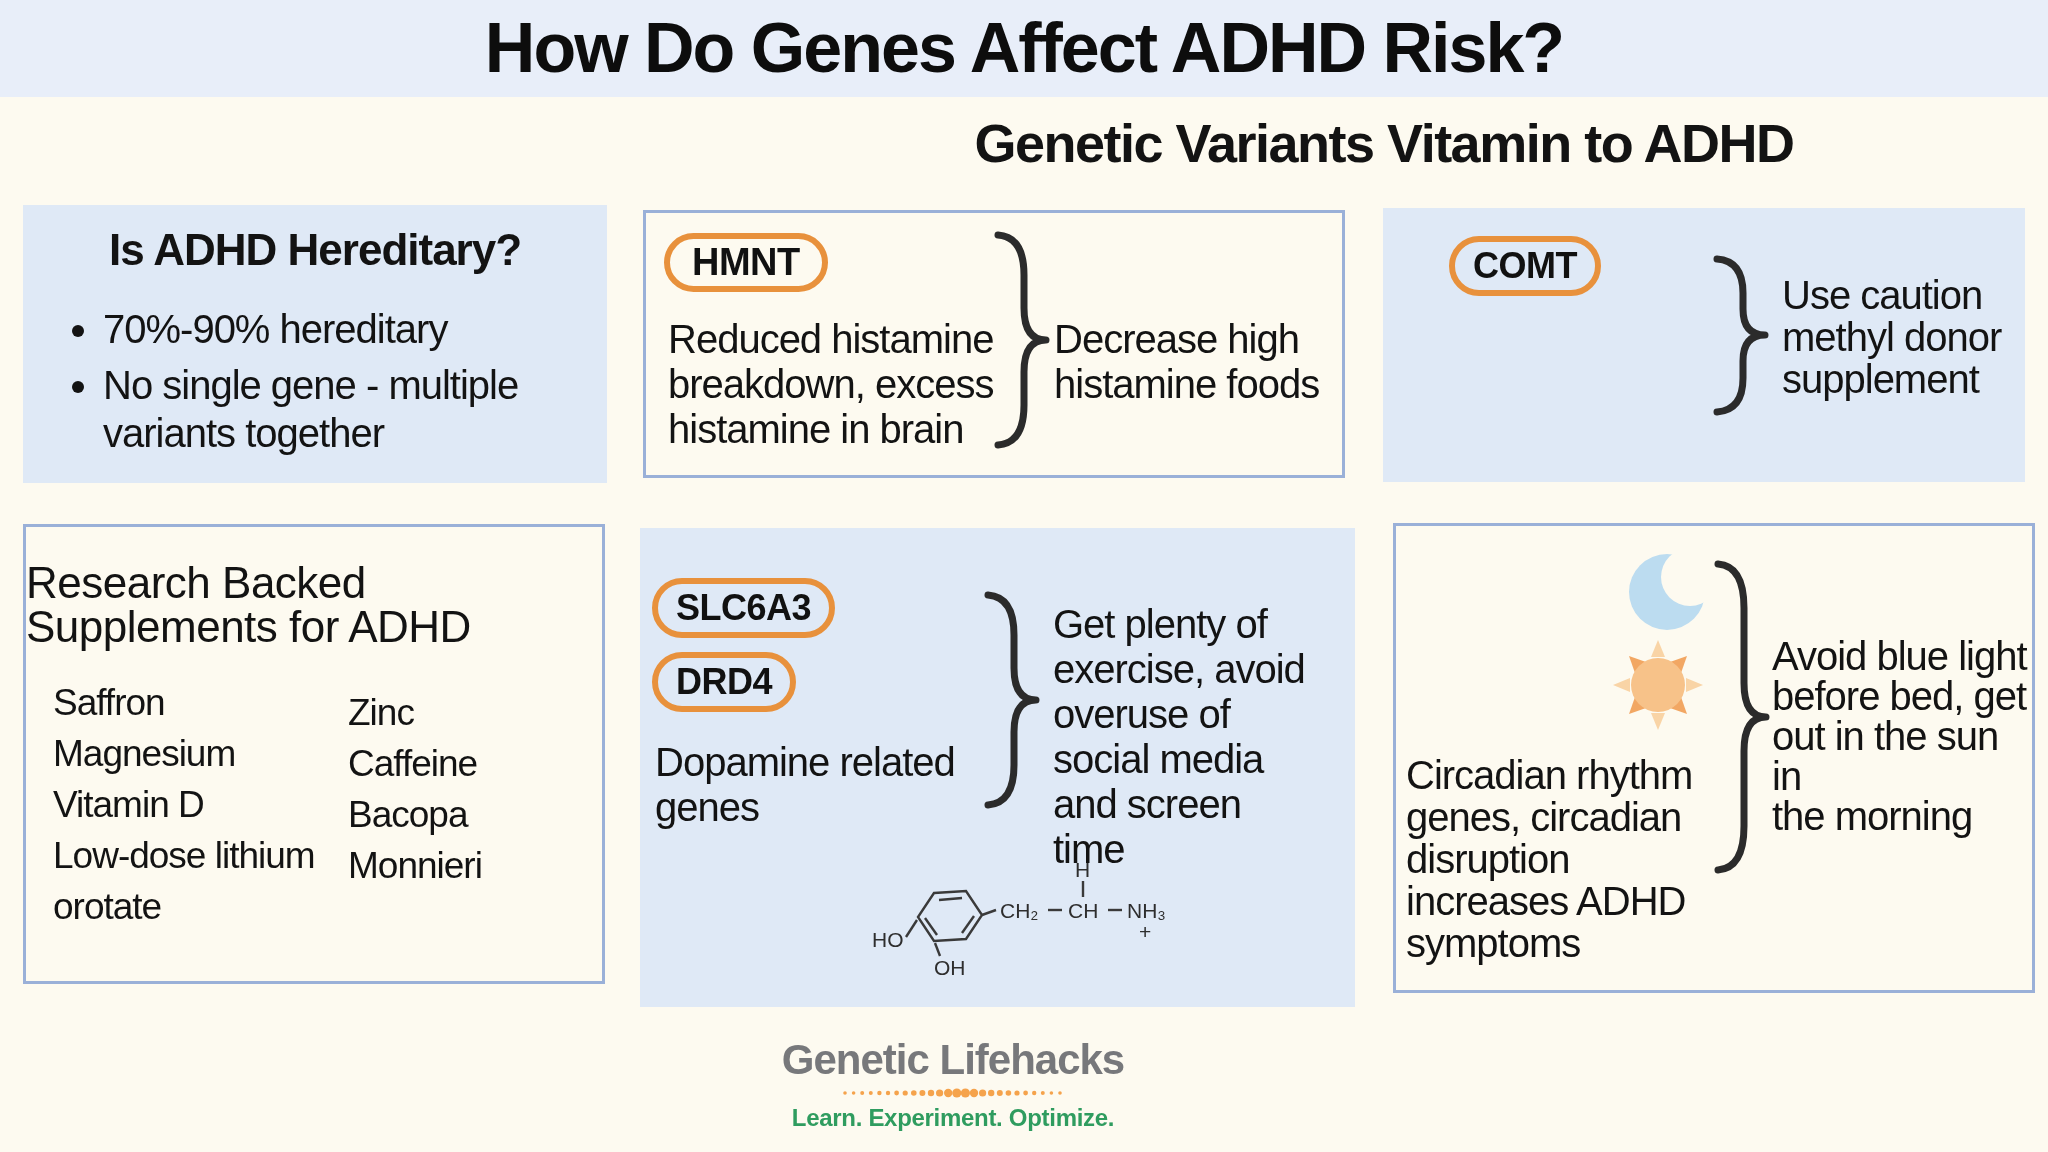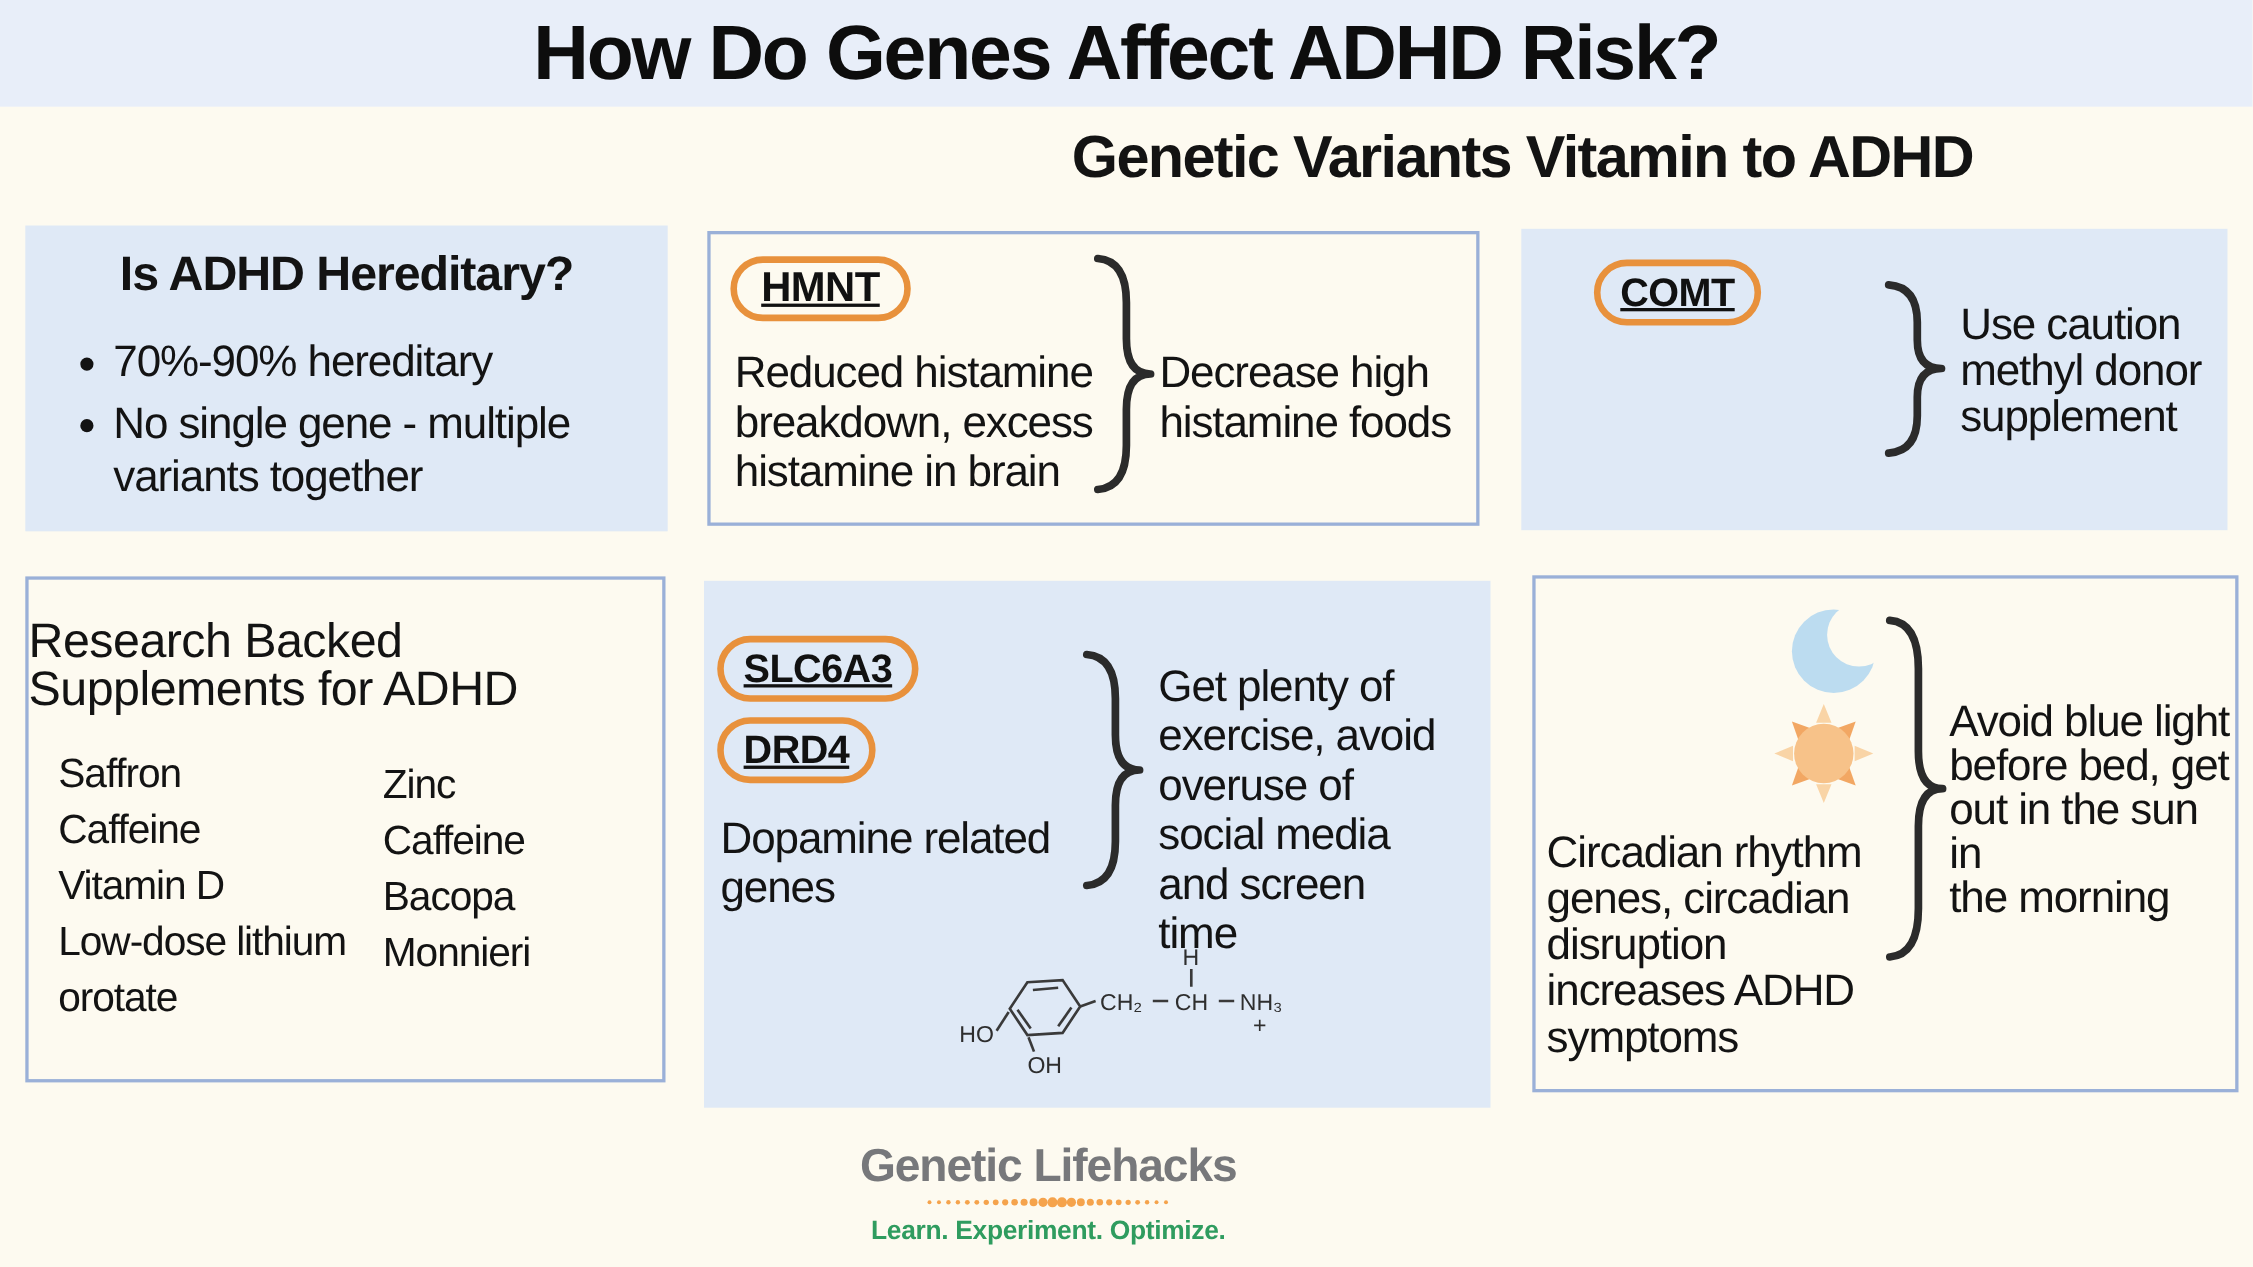--- a/index.html
+++ b/index.html
@@ -24,21 +24,21 @@
   }
   .box { position:absolute; }
   .blue-box { background:#dfe9f6; }
   .framed-box { background:#fdfaf0; border:3px solid #9ab0d8; }
 
   .lines { white-space:pre-line; }
   .body-text { font-size:40px; letter-spacing:-1px; line-height:45px; }
 
   .pill {
     display:inline-block; border:6px solid #e8913c; border-radius:34px;
-    font-weight:bold; color:#111; background:transparent; text-align:center;text-decoration:underline;
+    font-weight:bold; color:#111; background:transparent; text-align:center;
   }
   .pill-lg { font-size:38px; padding:2px 22px; letter-spacing:-0.5px; }
   .pill-md { font-size:36px; padding:3px 18px; letter-spacing:-0.5px; }
   .pill-sm { font-size:33px; padding:3px 16px; letter-spacing:-0.5px; }
   .pill-col { position:absolute; display:flex; flex-direction:column; align-items:flex-start; }
 
   
   .hered-title { margin-top:20px; text-align:center; font-size:44px; font-weight:bold; letter-spacing:-1px; }
   .hered-list { position:absolute; left:52px; top:100px; width:490px; }
   .hered-list li { font-size:40px; letter-spacing:-1px; line-height:48px; margin-bottom:8px; margin-left:28px; max-width:462px; }
@@ -97,21 +97,21 @@
     </svg>
     <div class="body-text lines" style="position:absolute; left:399px; top:66px; width:250px; line-height:42px;">Use caution
 methyl donor
 supplement</div>
   </div>
 
   <div class="box framed-box" style="left:23px; top:524px; width:582px; height:460px;">
     <div class="supp-title">Research Backed
 Supplements for ADHD</div>
     <div class="supp-col" style="left:27px; top:150px; width:292px;">Saffron
-Caffeine
+Magnesium
 Vitamin D
 Low-dose lithium orotate</div>
     <div class="supp-col" style="left:322px; top:160px; width:250px;">Zinc
 Caffeine
 Bacopa Monnieri</div>
   </div>
 
   <div class="box blue-box" style="left:640px; top:528px; width:715px; height:479px;">
     <div class="pill-col" style="left:12px; top:50px; gap:14px;">
       <span class="pill pill-md">SLC6A3</span>

